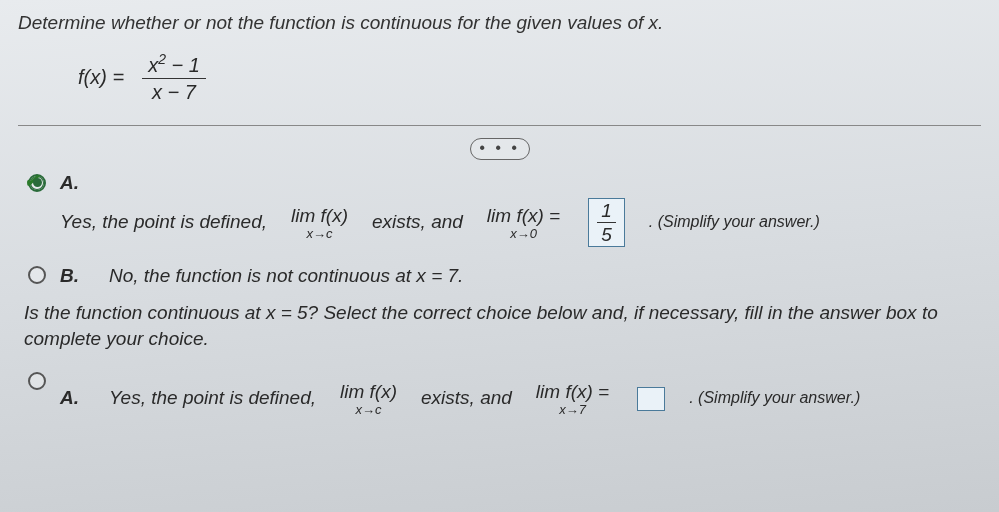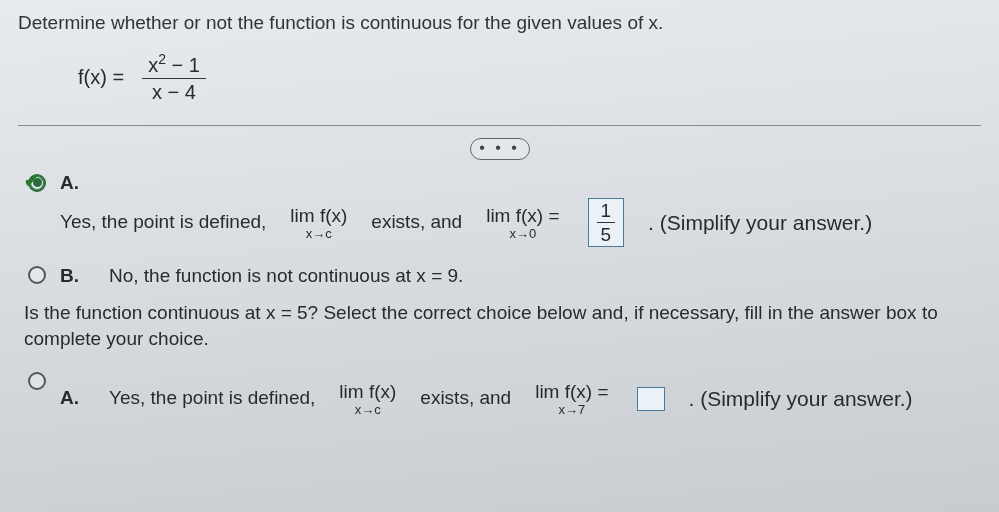--- a/index.html
+++ b/index.html
@@ -1,15 +1,15 @@
 <!DOCTYPE html>
 <html><head>
 <meta charset="utf-8">
 <style>
-  * { box-sizing: border-box; margin: 0; padding: 0; }
+  * { box-sizing: border-box; margin: 0; padding: 0; font-style: italic; }
   body {
     width: 999px;
     height: 512px;
     background: linear-gradient(175deg, #e8ebee 0%, #d8dce0 50%, #c8ccd0 100%);
     font-family: Arial, Helvetica, sans-serif;
     color: #2a2a2a;
     font-size: 18px;
     padding: 12px 18px;
     position: relative;
     overflow: hidden;
@@ -53,34 +53,34 @@
   .lim-block .bot { font-size: 13px; margin-top: 2px; }
   .answer-box {
     display: inline-flex; flex-direction: column; align-items: center;
     border: 1px solid #4a7a9a; background: #eaf2f8; padding: 2px 8px;
     line-height: 1; margin: 0 4px; min-width: 26px;
   }
   .answer-box .num { border-bottom: 1.5px solid #333; padding: 0 4px 2px; }
   .answer-box .den { padding-top: 2px; }
   .answer-box.empty { min-width: 28px; min-height: 24px; }
   .sub-question { margin: 12px 0 18px 6px; font-size: 19px; line-height: 1.35; }
-  .simplify { font-size: 21px; text-align: center; }
+  .simplify { font-size: 16px; text-align: center; }
 </style>
 </head>
 <body>
 
 <div class="question-prompt">Determine whether or not the function is continuous for the given values of x.</div>
 
 <div class="function-def">
   <span class="fx">f(x) =</span>
   <span class="frac">
     <span class="num">
       <span>x</span><span class="sup">2</span><span> − 1</span>
     </span>
-    <span class="den">x − 4</span>
+    <span class="den">x − 7</span>
   </span>
 </div>
 
 <hr class="sep">
 
 <div class="ellipsis-pill">• • •</div>
 
 <div class="choice-row">
   <div class="radio selected">
     <span class="checkmark">✔</span>
@@ -104,21 +104,21 @@
       </span>
       <span class="simplify">. (Simplify your answer.)</span>
     </div>
   </div>
 </div>
 
 <div class="choice-row">
   <div class="radio"></div>
   <div class="choice-body">
     <span class="choice-label">B.</span>
-    <span>No, the function is not continuous at x = 9.</span>
+    <span>No, the function is not continuous at x = 7.</span>
   </div>
 </div>
 
 <div class="sub-question">Is the function continuous at x = 5? Select the correct choice below and, if necessary, fill in the answer box to complete your choice.</div>
 
 <div class="choice-row">
   <div class="radio"></div>
   <div class="choice-body">
     <span class="choice-label">A.</span>
     <span>Yes, the point is defined,</span>

